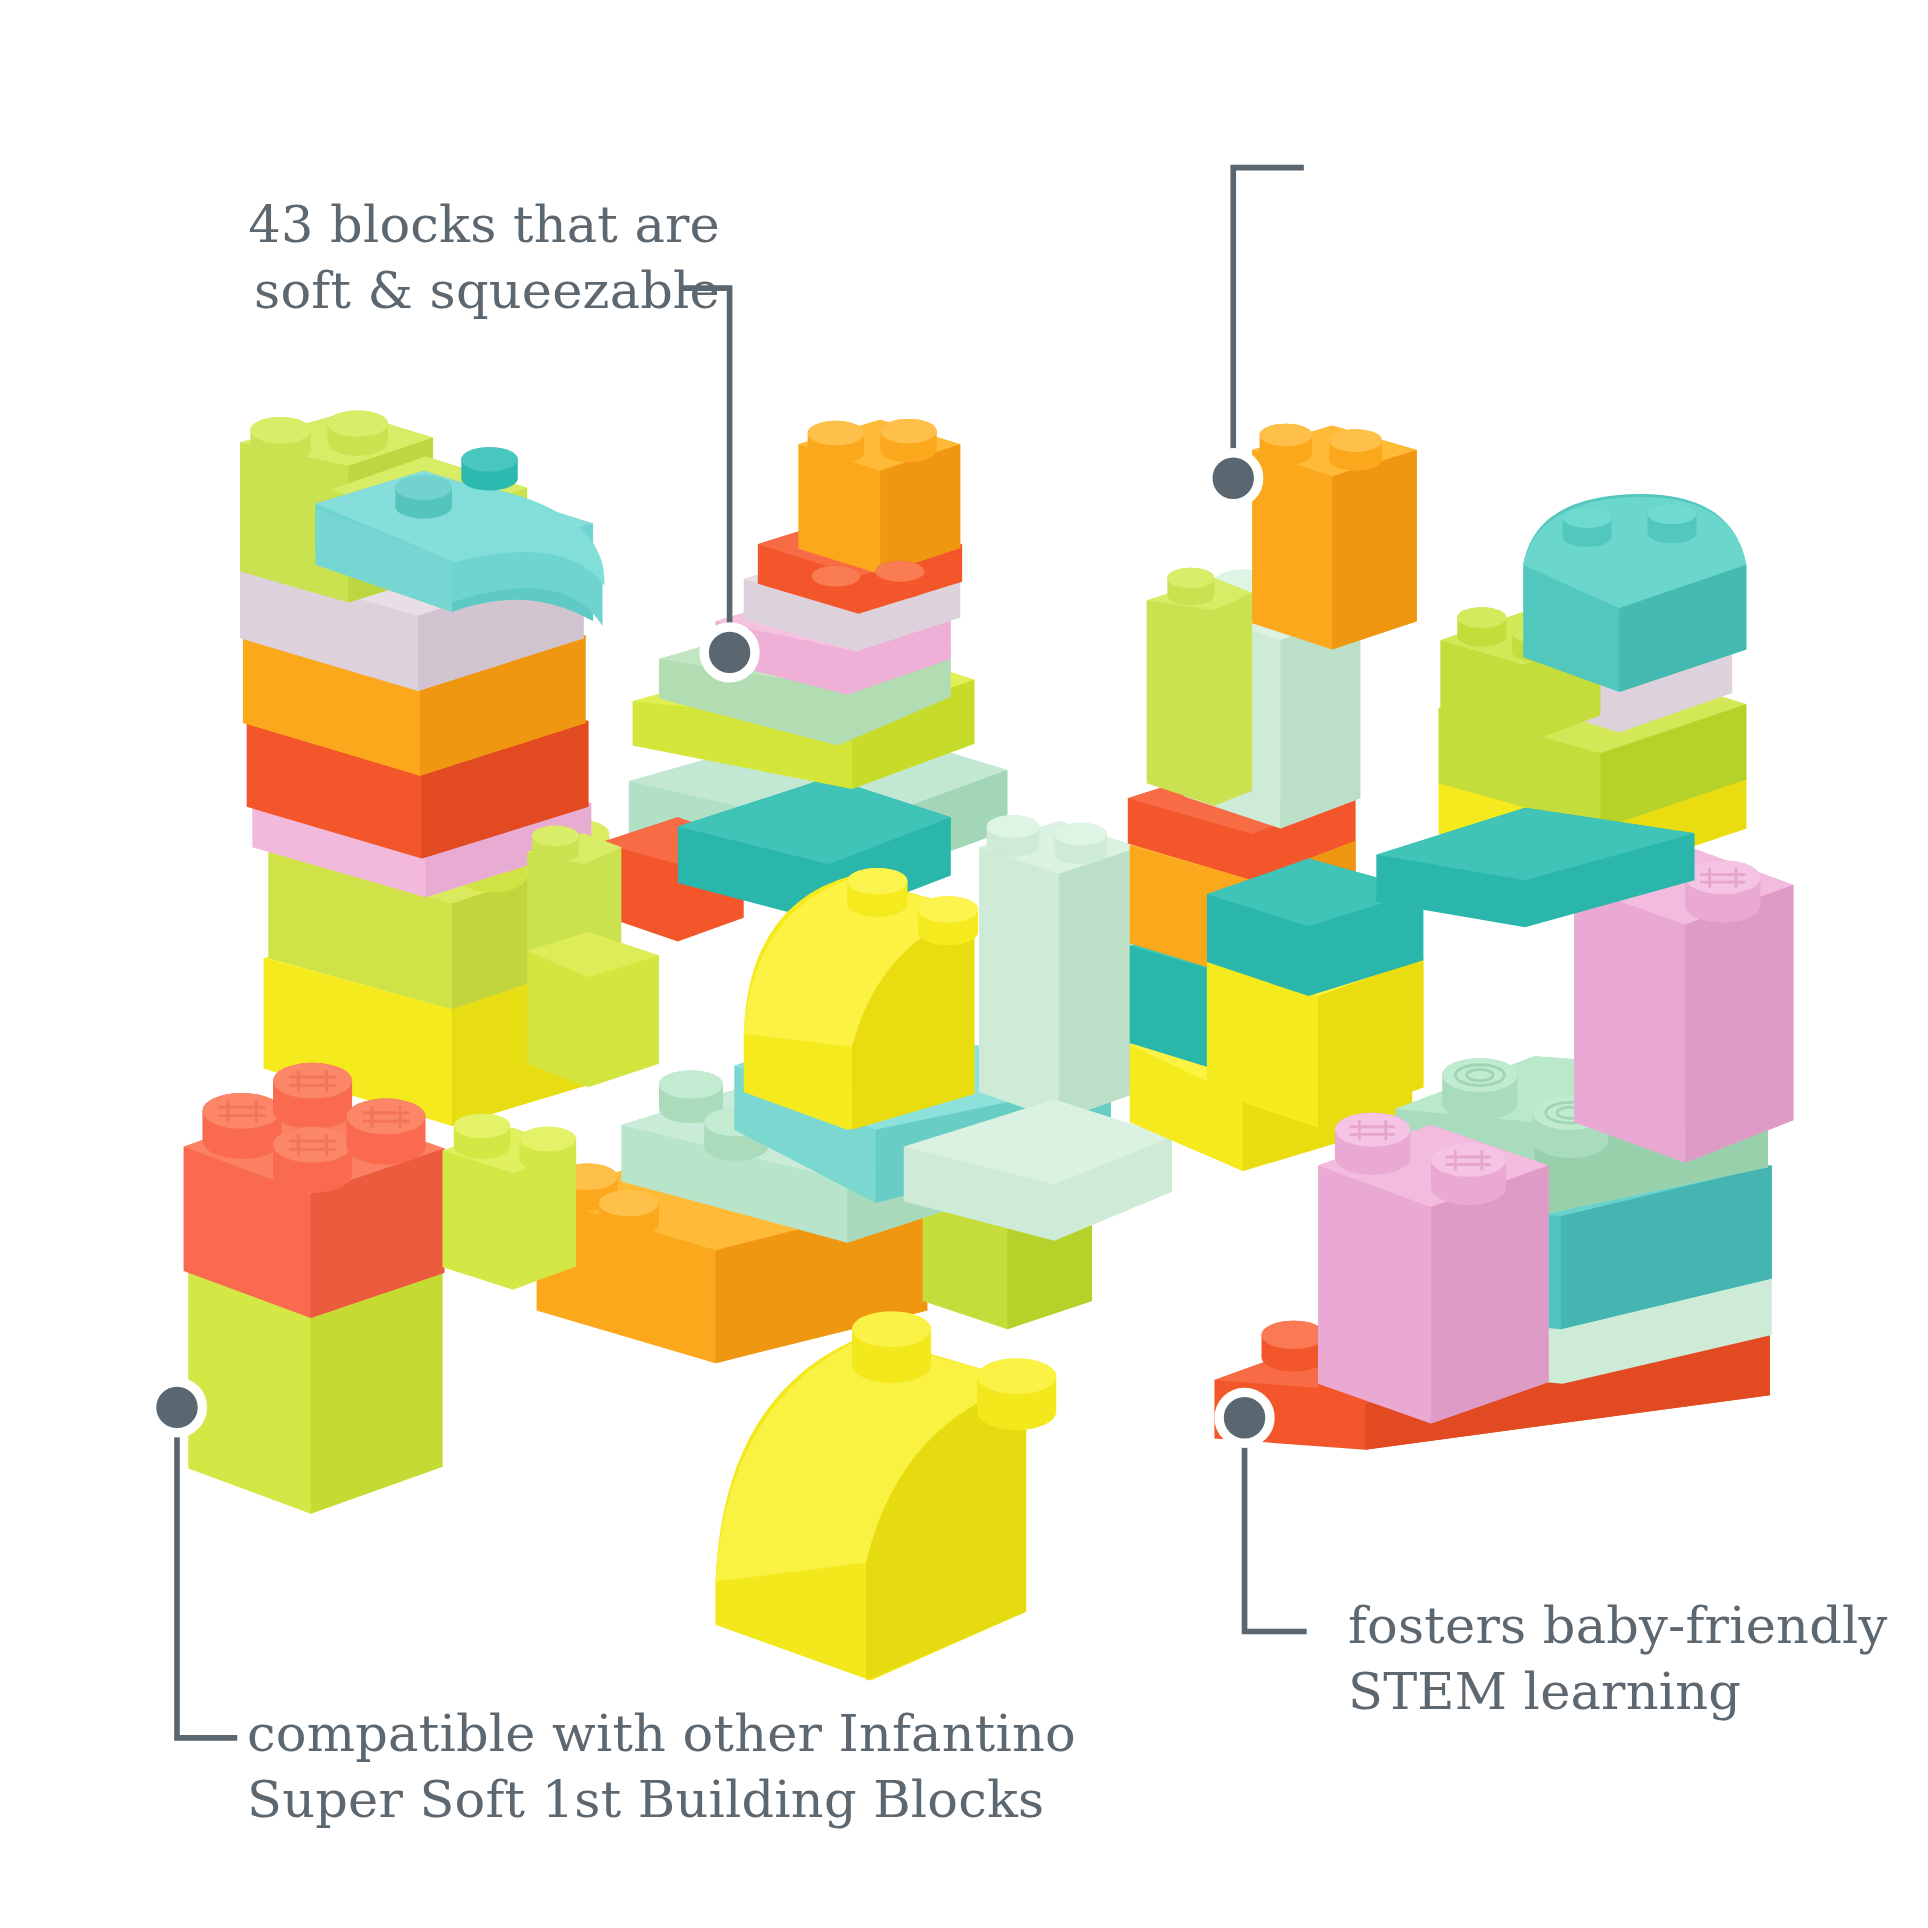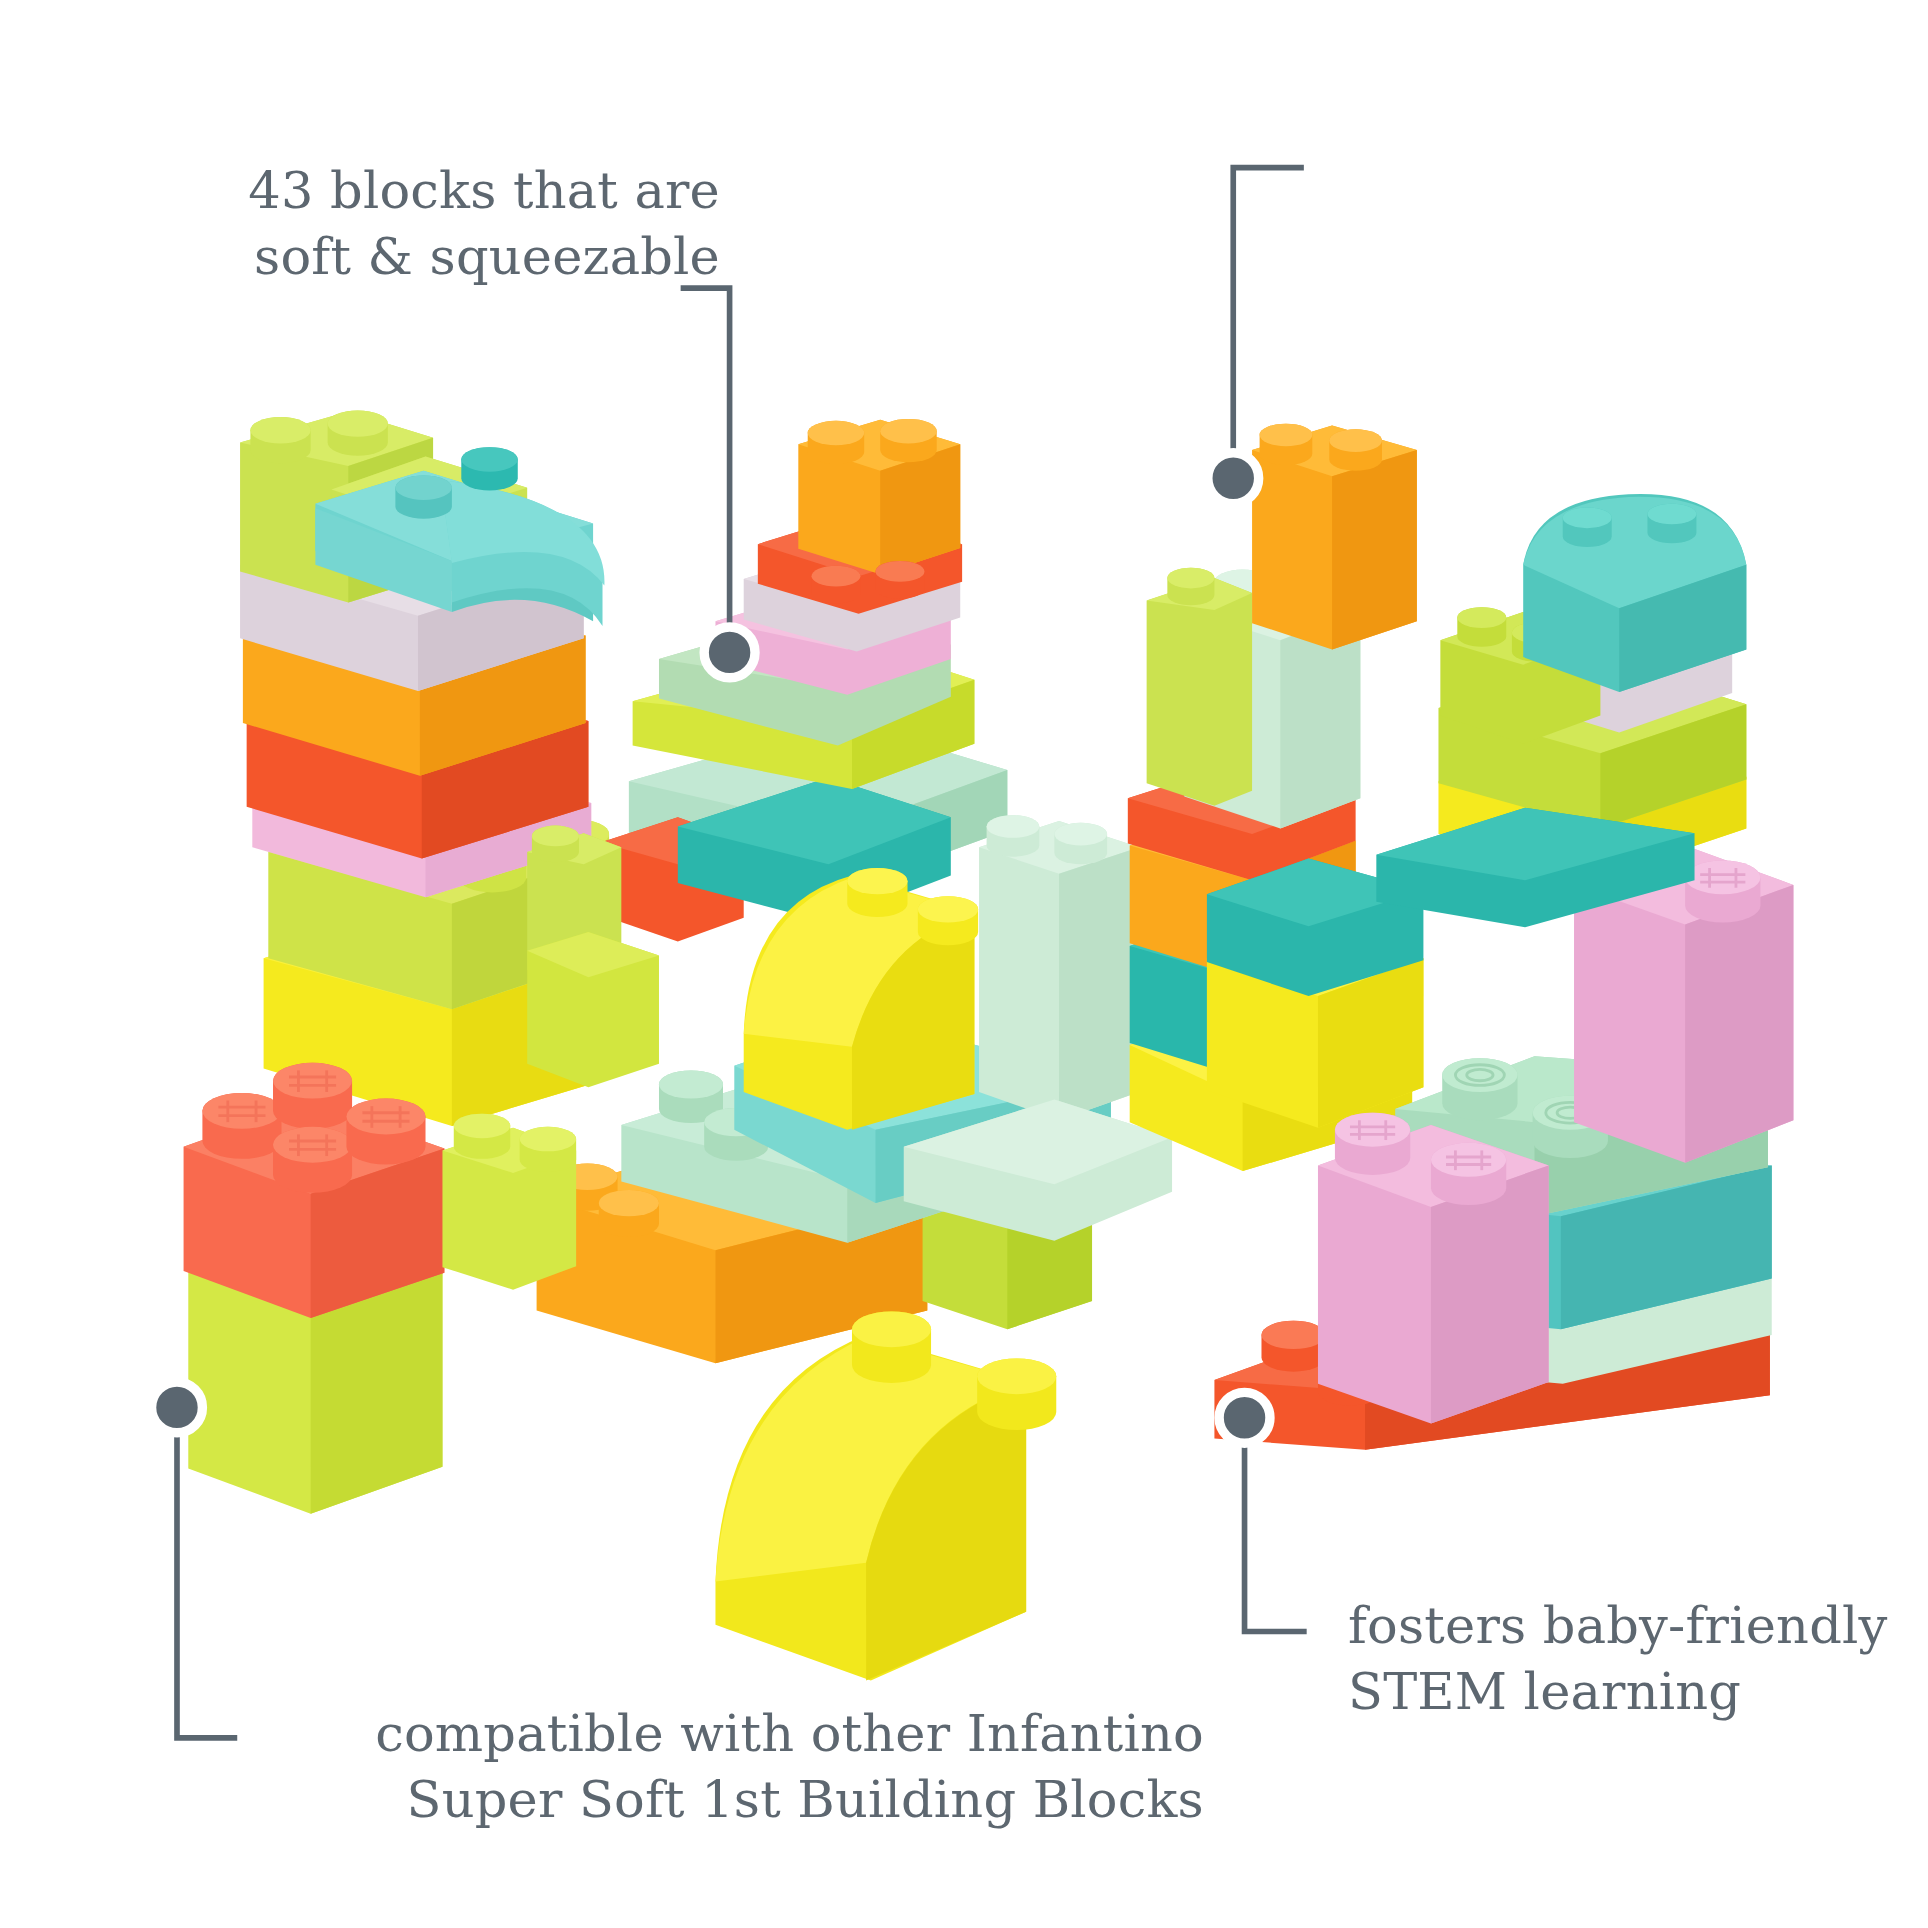--- a/index.html
+++ b/index.html
@@ -23,23 +23,23 @@
     font-family: "DejaVu Serif", "Liberation Serif", serif;
     font-weight: 400;
     font-size: 51px;
     line-height: 1.30;
     letter-spacing: 0.2px;
     white-space: pre-line;
   }
   .callout.left-align  { text-align: left; }
   .callout.right-align { text-align: right; }
 
-  #callout-blocks-count { left: 193px;  top: 158px;  width: 527px; text-align: right; }
+  #callout-blocks-count { left: 193px;  top: 192px;  width: 527px; text-align: right; }
   #callout-hand-eye     { left: 1318px; top: 132px;  width: 584px; text-align: left; }
-  #callout-compatible   { left: 262px;  top: 1701px; width: 942px; text-align: right; }
+  #callout-compatible   { left: 247px;  top: 1701px; width: 942px; text-align: left; }
   #callout-stem         { left: 1316px; top: 1593px; width: 603px; text-align: left; margin-left: 32px; }
 
   
   #leaders {
     position: absolute;
     left: 0; top: 0;
     width: 1928px; height: 1928px;
     pointer-events: none;
   }
 

